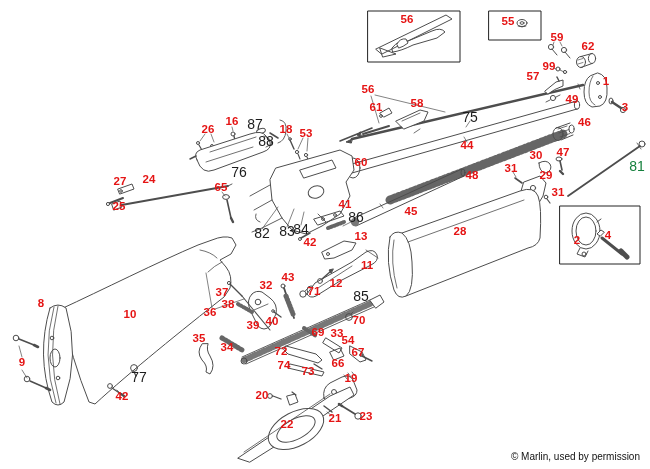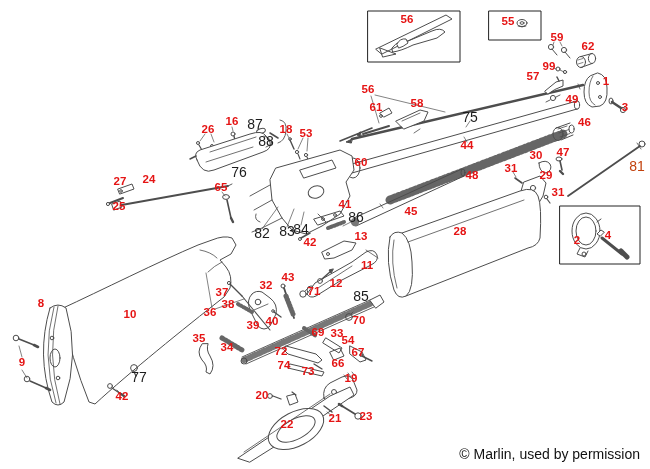--- a/index.html
+++ b/index.html
@@ -2,21 +2,21 @@
 <html><head>
 <meta charset="utf-8">
 <style>
   html,body{margin:0;padding:0;background:#fff;}
   .stage{position:relative;width:650px;height:469px;background:#ffffff;overflow:hidden;
          font-family:"Liberation Sans",sans-serif;}
   .stage svg{position:absolute;left:0;top:0;}
   .callout{position:absolute;transform:translate(-50%,-50%);font-size:11.5px;font-weight:700;
            line-height:1;white-space:nowrap;}
   .callout.black{font-weight:400;font-size:14px;}
-  .copyright{position:absolute;right:10px;bottom:7px;font-size:14px;color:#111;}
+  .copyright{position:absolute;right:10px;bottom:7px;font-size:10px;color:#111;}
 </style>
 </head>
 <body>
 
 <div class="stage">
 
   <svg width="650" height="469" viewBox="0 0 650 469" fill="none" stroke="#4d4d4d" stroke-width="1" stroke-linejoin="round" stroke-linecap="round">
 
     <g>
       <rect x="368" y="11" width="92" height="51" stroke="#222"></rect>
@@ -399,21 +399,21 @@
       <span class="callout" style="left: 625px; top: 108px; color: rgb(229, 20, 20);">3</span>
       <span class="callout" style="left: 572px; top: 100px; color: rgb(229, 20, 20); text-align: right;">49</span>
       <span class="callout" style="left: 576px; top: 123px; color: rgb(229, 20, 20); padding-left: 17px;">46</span>
       <span class="callout" style="left: 563px; top: 153px; color: rgb(229, 20, 20);">47</span>
       <span class="callout" style="left: 536px; top: 156px; color: rgb(229, 20, 20);">30</span>
       <span class="callout" style="left: 546px; top: 176px; color: rgb(229, 20, 20);">29</span>
       <span class="callout" style="left: 511px; top: 169px; color: rgb(229, 20, 20);">31</span>
       <span class="callout" style="left: 558px; top: 193px; color: rgb(229, 20, 20);">31</span>
       <span class="callout" style="left: 577px; top: 241px; color: rgb(229, 20, 20);">2</span>
       <span class="callout" style="left: 608px; top: 236px; color: rgb(229, 20, 20);">4</span>
-      <span class="callout black" style="left: 621px; top: 166px; color: #c2410c; padding-left: 32px;">81</span>
+      <span class="callout black" style="left: 621px; top: 166px; color: #15803d; padding-left: 32px;">81</span>
       <span class="callout" style="left: 368px; top: 90px; color: rgb(229, 20, 20);">56</span>
       <span class="callout" style="left: 376px; top: 108px; color: rgb(229, 20, 20);">61</span>
       <span class="callout" style="left: 417px; top: 104px; color: rgb(229, 20, 20);">58</span>
       <span class="callout" style="left: 361px; top: 127px; color: rgb(229, 20, 20); margin-top: 36px;">60</span>
       <span class="callout black" style="left: 470px; top: 117px; color: rgb(28, 28, 28);">75</span>
       <span class="callout" style="left: 467px; top: 146px; color: rgb(229, 20, 20);">44</span>
       <span class="callout" style="left: 472px; top: 176px; color: rgb(229, 20, 20);">48</span>
       <span class="callout" style="left: 383px; top: 212px; color: rgb(229, 20, 20); margin-left: 28px;">45</span>
       <span class="callout" style="left: 460px; top: 232px; color: rgb(229, 20, 20);">28</span>
       <span class="callout" style="left: 208px; top: 130px; color: rgb(229, 20, 20);">26</span>

